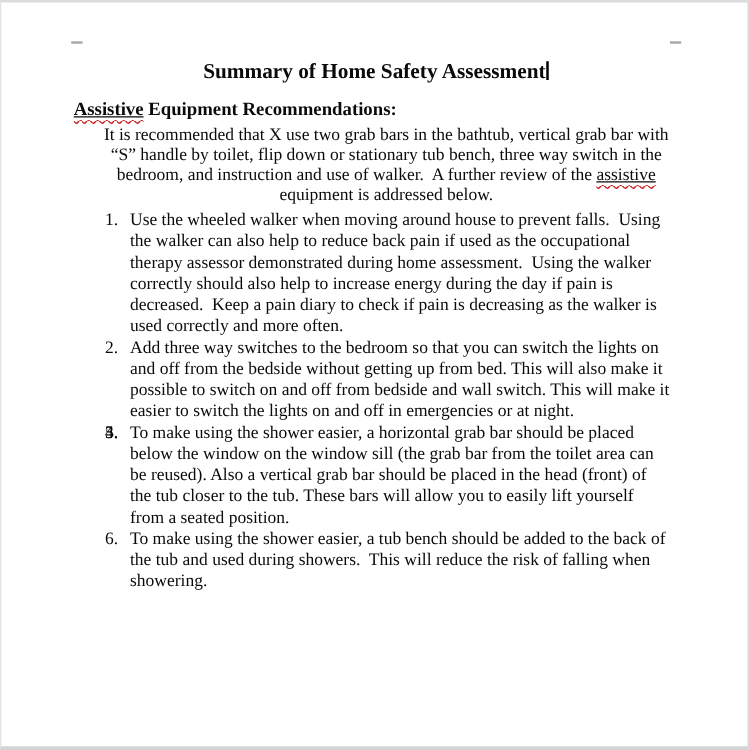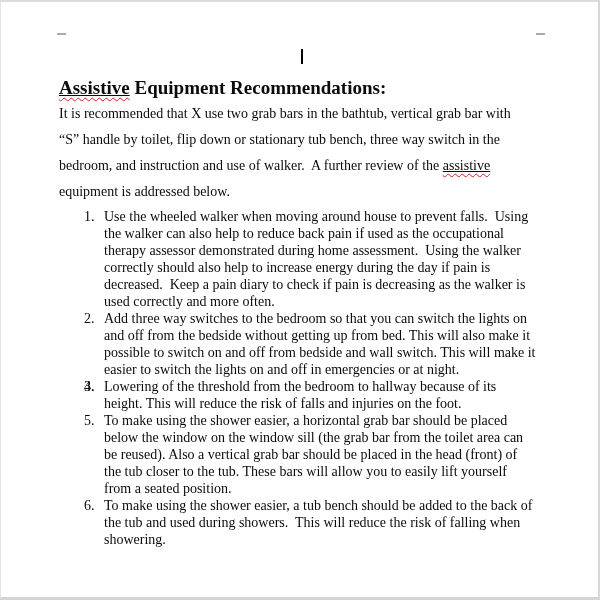--- a/index.html
+++ b/index.html
@@ -39,31 +39,32 @@
     white-space: pre-wrap;
   }
   .caret {
     display: inline-block;
     width: 2px; height: 15px;
     background: #000;
     margin-left: 1px;
     vertical-align: -2px;
   }
   h2 {
-    font-size: 19px;
+    font-size: 15px;
     line-height: 16px;
     font-weight: bold;
     margin: 14px 0 0 0;
   }
   h2.changes { margin-top: 10px; }
   .para {
     margin: 5px 0 0 0;
     font-size: 14px;
-    line-height: 26px;
+    line-height: 16px;
     white-space: pre-wrap;
+    text-align: center;
   }
   ol.num-list {
     list-style: none;
     margin: 3px 0 0 0;
     padding: 0;
     font-size: 14px;
     line-height: 17px;
   }
   ol.num-list li {
     position: relative;
@@ -85,21 +86,21 @@
   }
 </style>
 </head>
 <body>
 
 <div class="crop-mark left"></div>
 <div class="crop-mark right"></div>
 
 <div class="content">
 
-  <h1 class="doc-title"><span class="caret"></span></h1>
+  <h1 class="doc-title"><span class="t">Summary of Home Safety Assessment</span><span class="caret"></span></h1>
 
   <h2><span class="uline"><span class="squig t">Assistive</span></span><span class="t"> Equipment Recommendations:</span></h2>
 
   <p class="para"><span class="t">It is recommended that X use two grab bars in the bathtub, vertical grab bar with
 “S” handle by toilet, flip down or stationary tub bench, three way switch in the
 bedroom, and instruction and use of walker.  A further review of the </span><span class="uline"><span class="squig t">assistive</span></span><span class="t">
 equipment is addressed below.</span></p>
 
 
   <ol class="num-list">
@@ -107,22 +108,21 @@
 the walker can also help to reduce back pain if used as the occupational
 therapy assessor demonstrated during home assessment.  Using the walker
 correctly should also help to increase energy during the day if pain is
 decreased.  Keep a pain diary to check if pain is decreasing as the walker is
 used correctly and more often.</span></li>
     <li><span class="num">2.</span><span class="txt t">Add three way switches to the bedroom so that you can switch the lights on
 and off from the bedside without getting up from bed. This will also make it
 possible to switch on and off from bedside and wall switch. This will make it
 easier to switch the lights on and off in emergencies or at night.</span></li>
     <li><span class="num">3.</span></li>
-    <li><span class="num">4.</span><span class="txt t">Lowering of the threshold from the bedroom to hallway because of its
-height. This will reduce the risk of falls and injuries on the foot.</span></li>
+    <li><span class="num">4.</span></li>
     <li><span class="num">5.</span><span class="txt t">To make using the shower easier, a horizontal grab bar should be placed
 below the window on the window sill (the grab bar from the toilet area can
 be reused). Also a vertical grab bar should be placed in the head (front) of
 the tub closer to the tub. These bars will allow you to easily lift yourself
 from a seated position.</span></li>
     <li><span class="num">6.</span><span class="txt t">To make using the shower easier, a tub bench should be added to the back of
 the tub and used during showers.  This will reduce the risk of falling when
 showering.</span></li>
   </ol>
 

